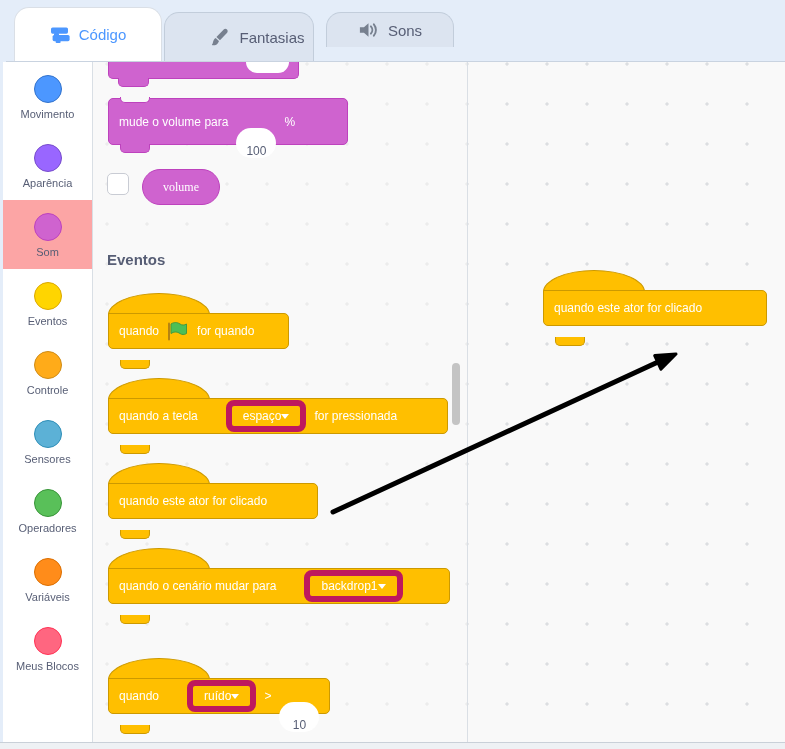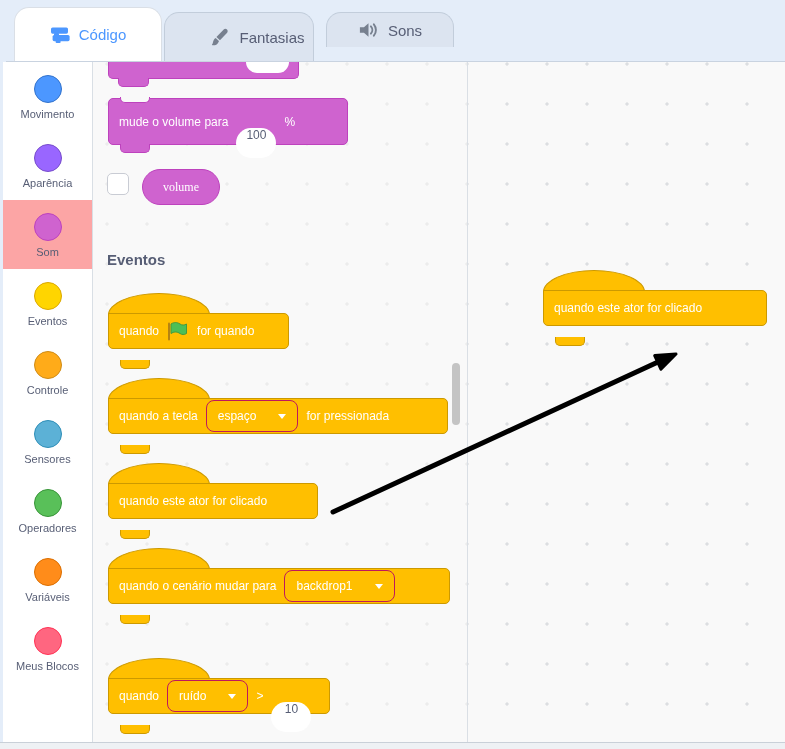--- a/index.html
+++ b/index.html
@@ -47,24 +47,24 @@
           border:1px solid #BD42BD; border-top:none; border-radius:0 0 5px 5px; z-index:1; }
 
   .hat { position:absolute; height:48px; }
   .dome { position:absolute; top:-20px; left:0; width:102px; height:22px; background:#FFBF00;
           border:1px solid #CC9900; border-bottom:none; border-radius:51px 51px 0 0 / 22px 22px 0 0; }
   .hbody { position:relative; display:flex; align-items:center; gap:8px; height:36px; padding:8px 10px;
            background:#FFBF00; border:1px solid #CC9900; border-radius:0 5px 5px 5px; }
   .hbump { position:absolute; top:47px; left:12px; width:30px; height:9px; background:#FFBF00;
            border:1px solid #CC9900; border-top:none; border-radius:0 0 5px 5px; z-index:1; }
 
-  .oval { display:flex; align-items:flex-start; justify-content:center; min-width:40px; height:30px;
+  .oval { display:flex; align-items:flex-end; justify-content:center; min-width:40px; height:30px;
           padding:0 10px; background:#FFFFFF; border-radius:16px; color:#575E75; font-size:12px;margin-top:42px; }
-  .dropdown { display:flex; align-items:center; gap:22px; height:32px; padding:0 11px;
-              background:#FFBF00; border:1px solid #be185d; border-radius:8px; cursor:pointer; }
+  .dropdown { display:flex; align-items:center; gap:0; height:32px; padding:0 11px;
+              background:#FFBF00; border:6px solid #be185d; border-radius:8px; cursor:pointer;margin-left:20px; }
   .dd-caret { width:0; height:0; border-left:4px solid transparent; border-right:4px solid transparent; border-top:5px solid #FFFFFF; }
 
   .reporter { position:absolute; display:flex; align-items:center; justify-content:center;
               height:36px; border-radius:18px; background:#CF63CF; border:1px solid #BD42BD; cursor:pointer; }
   .checkbox { position:absolute; width:22px; height:22px; background:#FFFFFF; border:1px solid #C9CCD4; border-radius:5px; cursor:pointer; }
 
   .partial-block { position:absolute; left:15px; top:0; width:191px; height:17px; background:#CF63CF;
                    border:1px solid #BD42BD; border-top:none; border-radius:0 0 5px 5px; }
   .half-oval { position:absolute; top:0; left:137px; width:43px; height:11px; background:#FFFFFF; border-radius:0 0 14px 14px; }
   .pbump { position:absolute; top:16px; left:9px; width:31px; height:9px; background:#CF63CF;

